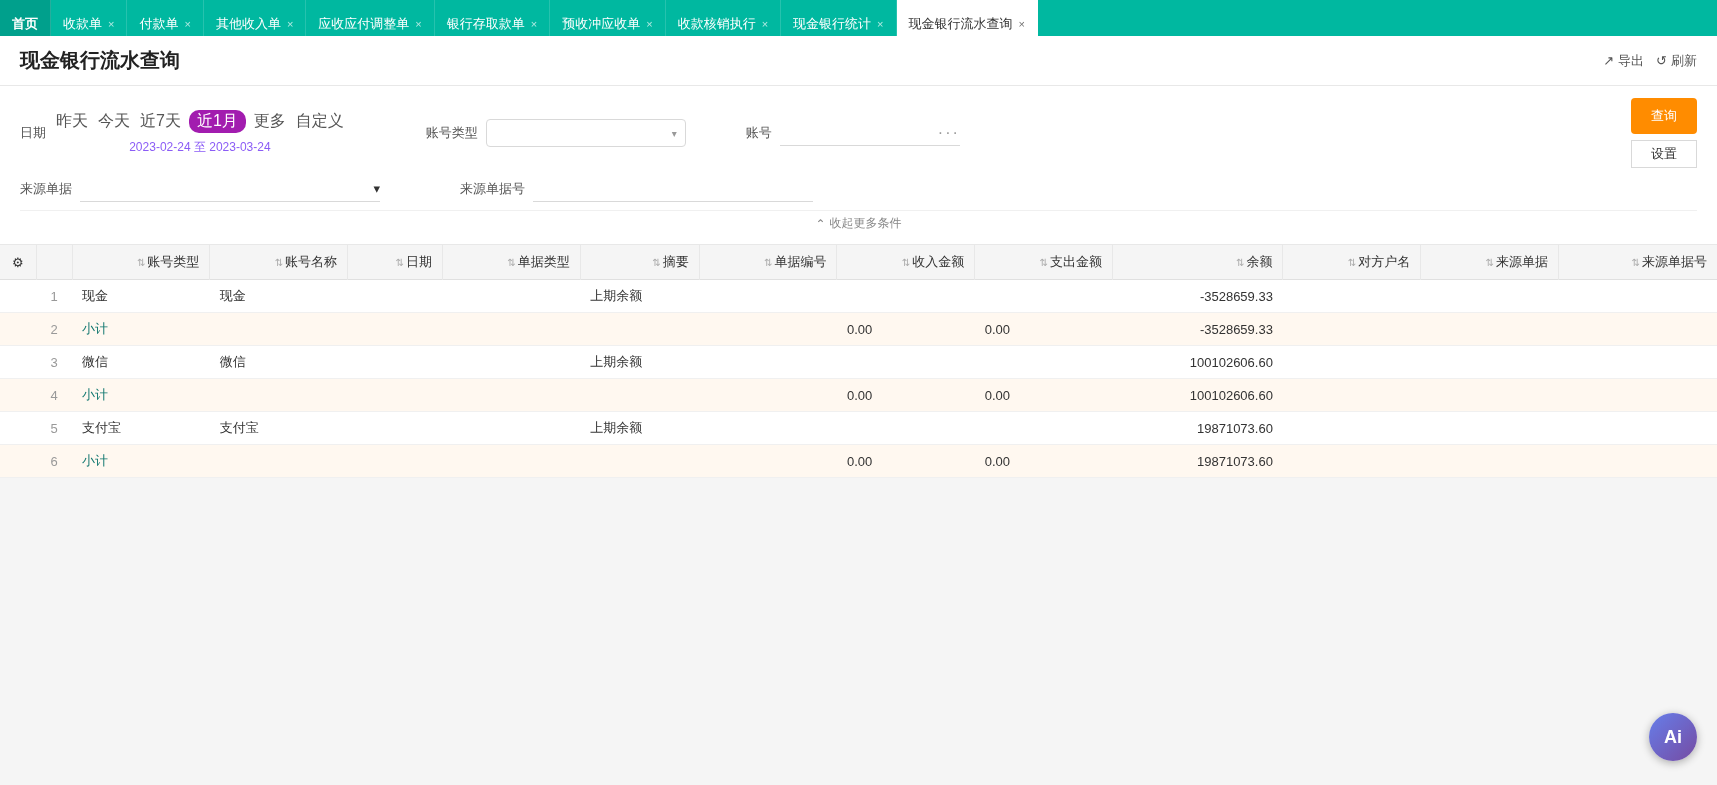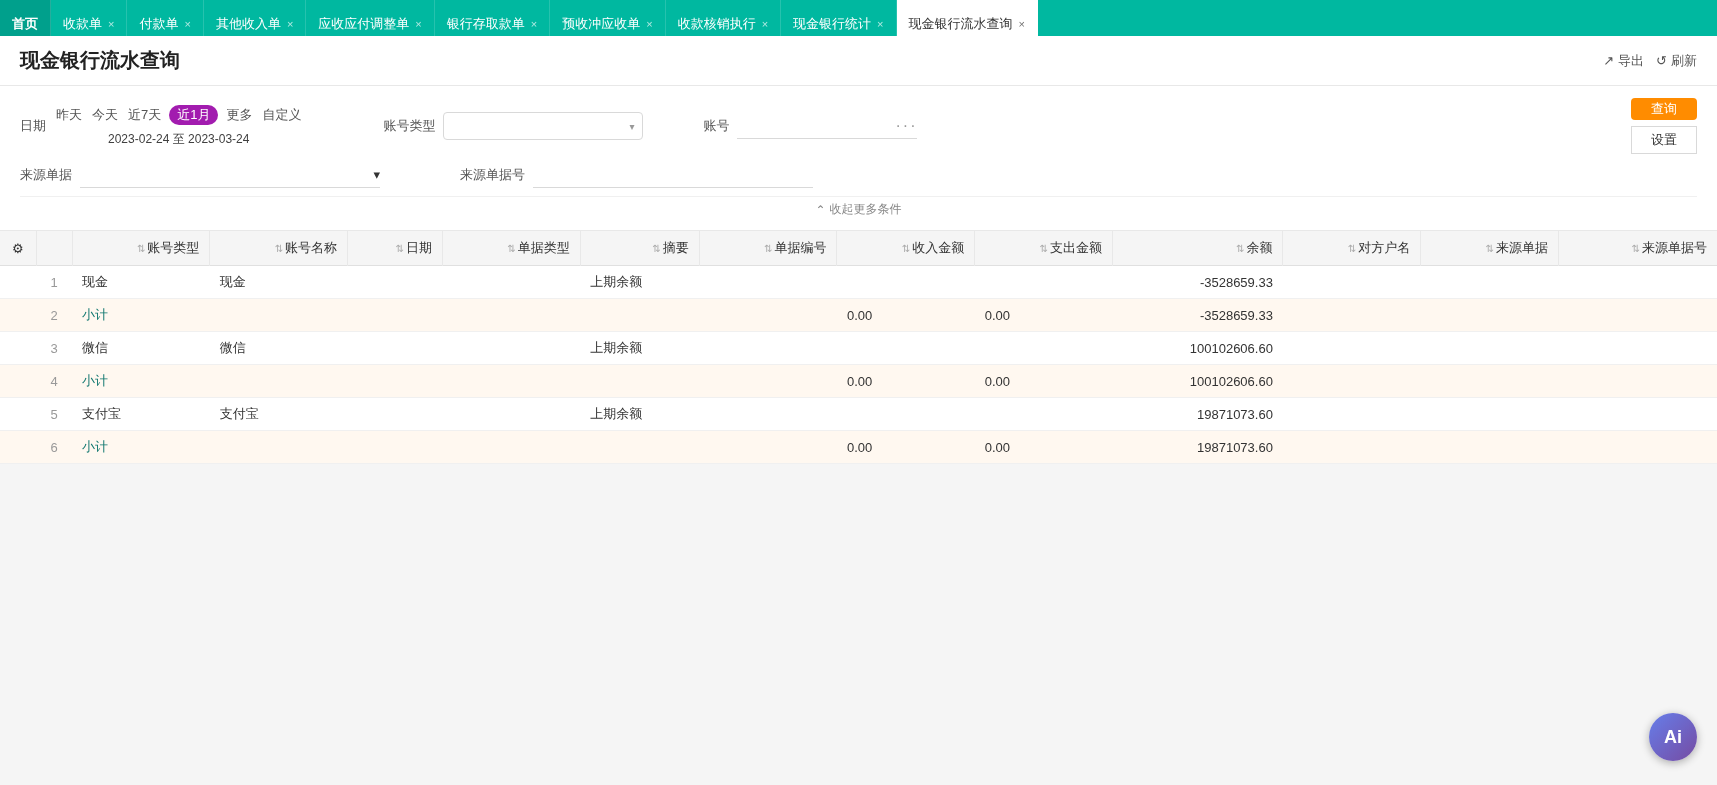--- a/index.html
+++ b/index.html
@@ -98,32 +98,32 @@
       flex-direction: column;
     }
     .date-shortcuts {
       display: flex;
       gap: 6px;
       align-items: center;
     }
     .date-btn {
       color: #555;
       cursor: pointer;
-      font-size: 13px;
+      font-size: 16px;
       padding: 0 2px;
     }
     .date-btn.active {
       background: #a21caf;
       color: #fff;
       border-radius: 10px;
       padding: 1px 8px;
     }
     .date-display {
       font-size: 12px;
-      color: #404040;
+      color: #8b5cf6;
     }
     .select-field {
       border: 1px solid #d9d9d9;
       border-radius: 4px;
       padding: 3px 8px;
       min-width: 160px;
       height: 28px;
       background: #fff;
       display: flex;
       align-items: center;
@@ -148,21 +148,21 @@
       color: #999;
       cursor: pointer;
       font-size: 16px;
       letter-spacing: 2px;
     }
     .query-btn {
       background: #ff8c00;
       color: #fff;
       border: none;
       border-radius: 4px;
-      padding: 2px 20px;
+      padding: 9px 20px;
       cursor: pointer;
       font-size: 13px;
       font-family: inherit;
     }
     .settings-btn {
       background: #fff;
       color: #333;
       border: 1px solid #d9d9d9;
       border-radius: 0;
       padding: 4px 16px;

